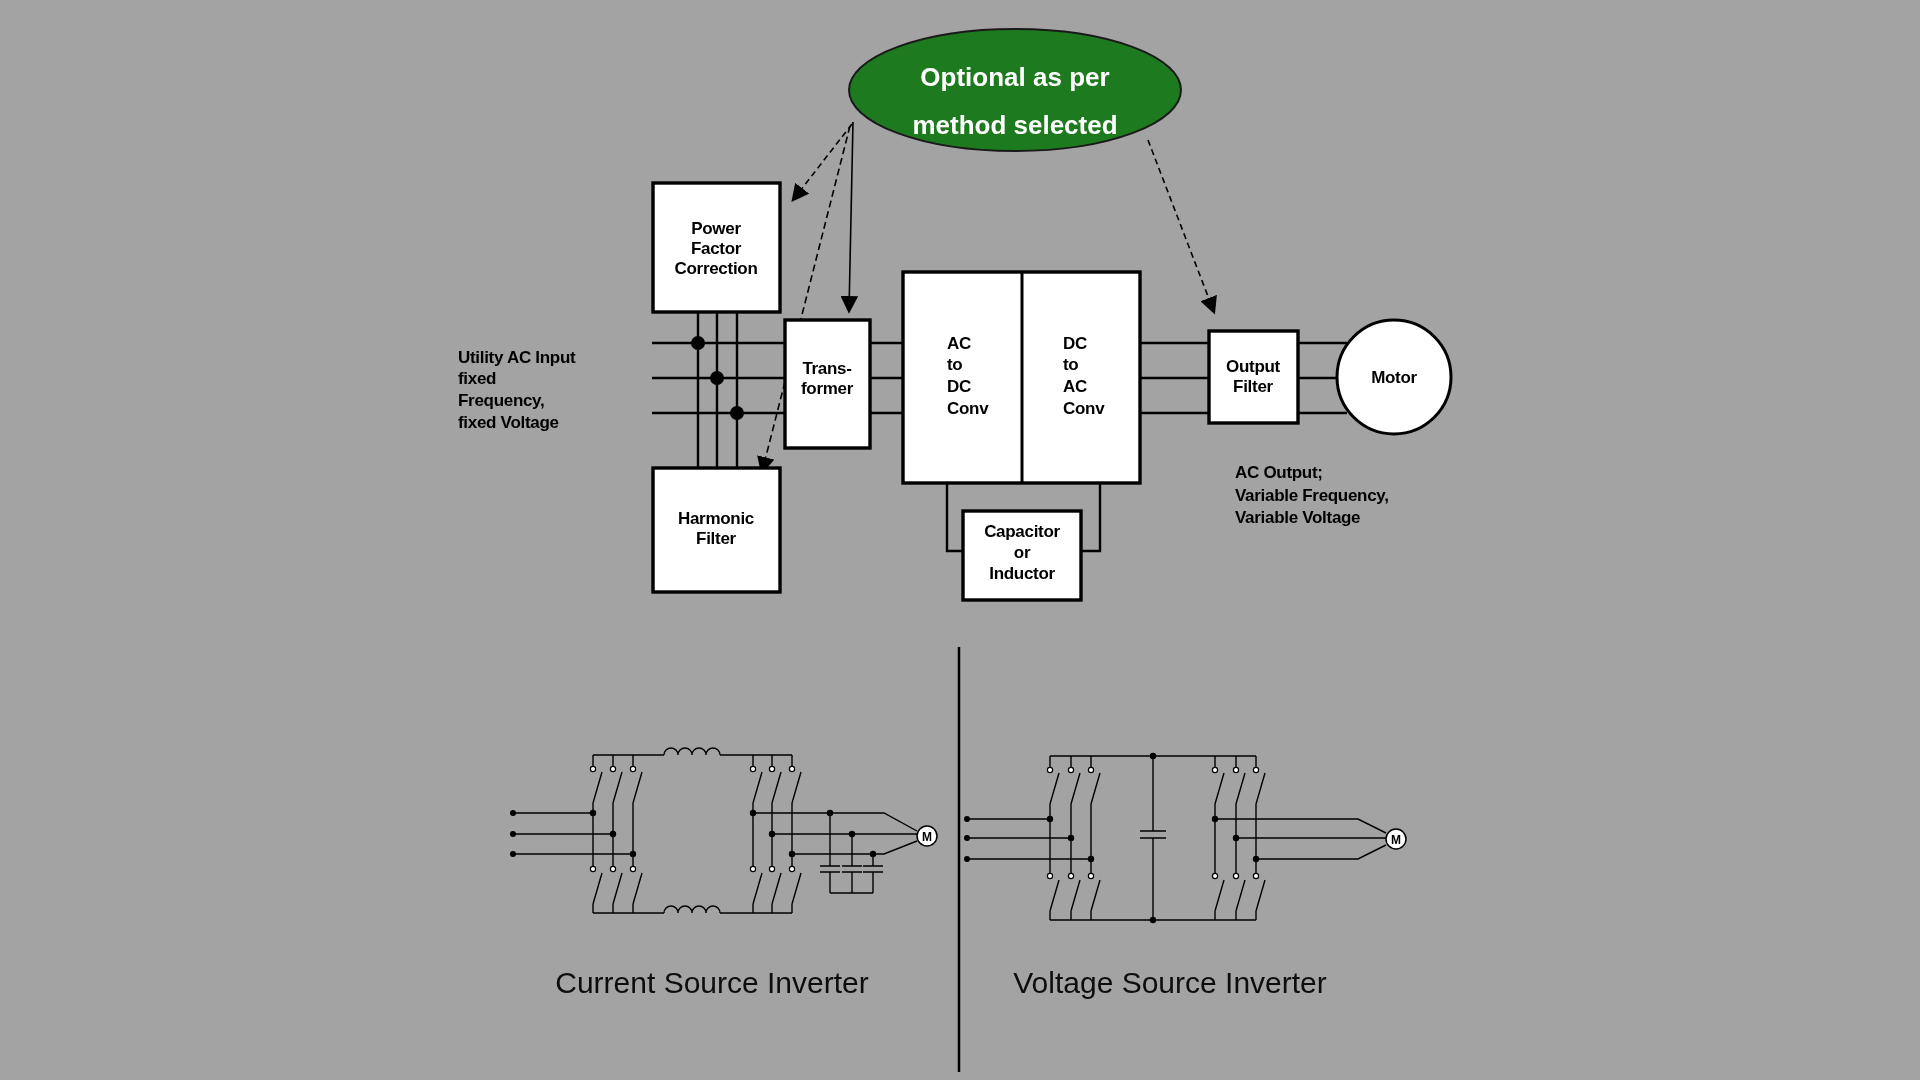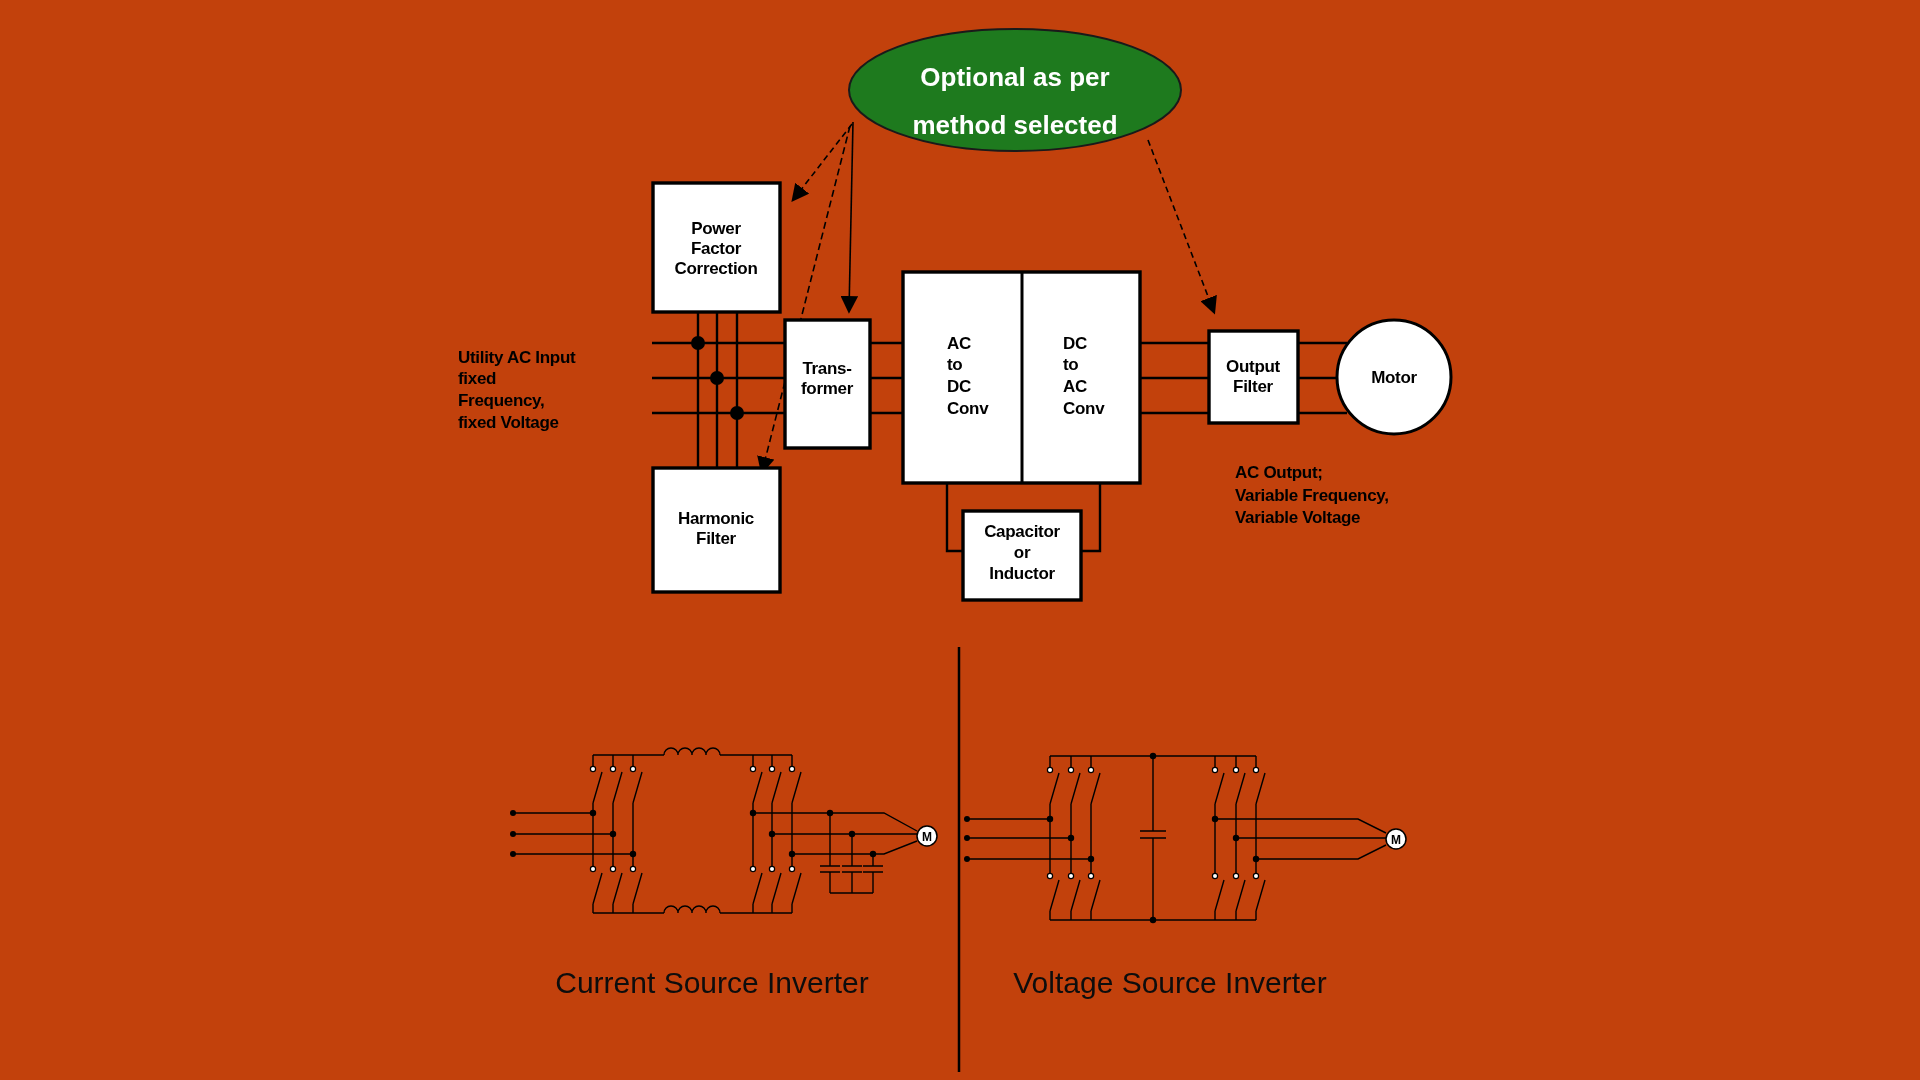--- a/index.html
+++ b/index.html
@@ -1,16 +1,16 @@
 <!DOCTYPE html>
 <html><head>
 <meta charset="utf-8">
 <style>
   html,body{margin:0;padding:0;background:#fff;}
-  .stage{position:relative;width:1920px;height:1080px;background:#c2410c;overflow:hidden;
+  .stage{position:relative;width:1920px;height:1080px;background:#a3a3a3;overflow:hidden;
          font-family:"Liberation Sans",sans-serif;}
   svg{display:block;}
   text{fill:#000;}
   .blk{font-family:"Liberation Sans",sans-serif;font-weight:700;font-size:17px;letter-spacing:-0.3px;}
   .callout-text{font-family:"Liberation Sans",sans-serif;font-weight:700;font-size:26px;fill:#ffffff;}
   .title{font-family:"Liberation Sans",sans-serif;font-weight:400;font-size:30px;fill:#0d0d0d;}
   .mlabel{font-family:"Liberation Sans",sans-serif;font-weight:700;font-size:12px;}
   .box{fill:#ffffff;stroke:#000;stroke-width:3.4;}
   .wire{stroke:#000;stroke-width:2.4;fill:none;}
   .thin{stroke:#000;stroke-width:1.4;fill:none;}

